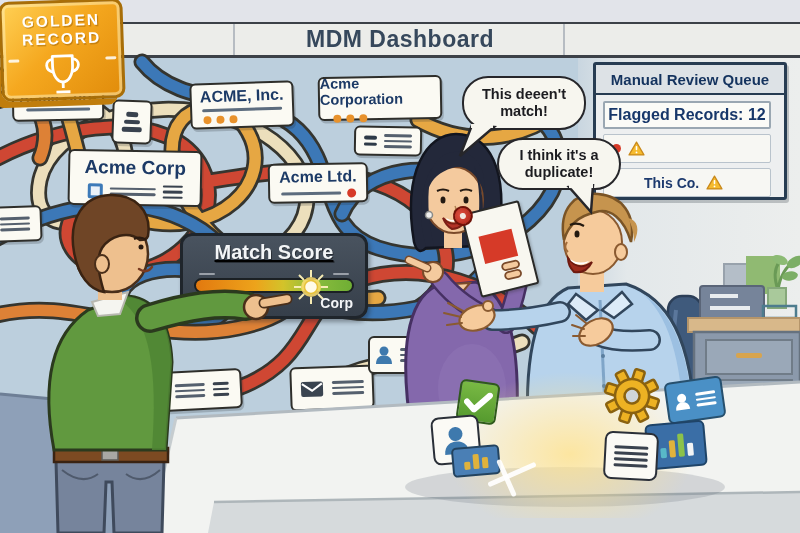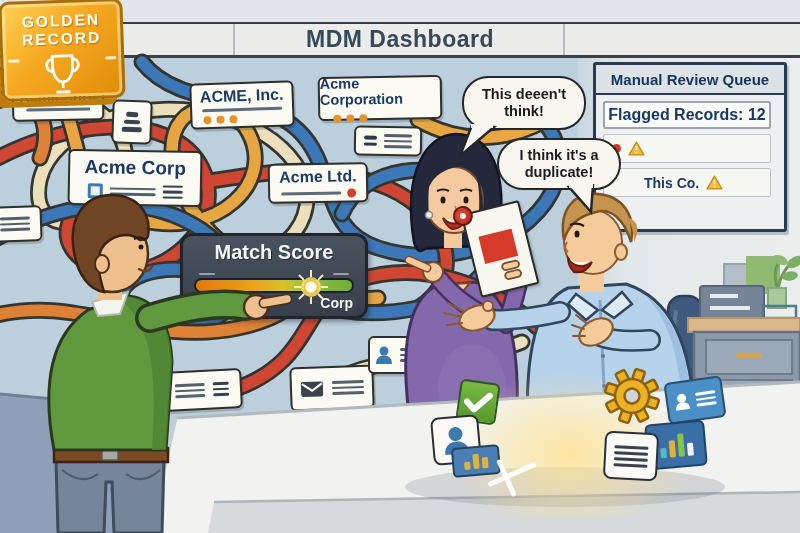--- a/index.html
+++ b/index.html
@@ -32,35 +32,35 @@
   .iconrow{display:flex;align-items:center;gap:7px;margin-top:5px;}
   .sq-blue{width:15px;height:15px;border:3px solid #3d7ab8;border-radius:2px;background:#eaf1f8;}
   .stack{display:flex;flex-direction:column;gap:3px;}
 
   
   .bubble{position:absolute;background:#f7f6ef;border:2.5px solid #26262a;border-radius:26px;
           display:flex;align-items:center;justify-content:center;text-align:center;
           font-weight:bold;font-size:14.5px;color:#1c1c20;line-height:1.18;padding:6px 10px;z-index:40;}
 
   
-  .rqueue{position:absolute;left:593px;top:62px;width:194px;height:170px;background:#edeff0;
+  .rqueue{position:absolute;left:593px;top:62px;width:194px;height:138px;background:#edeff0;
           border:3px solid #273c52;border-radius:3px;box-shadow:2px 3px 0 rgba(40,50,60,.25);z-index:20;}
   .rq-head{height:30px;background:#dde2e6;border-bottom:2.5px solid #273c52;display:flex;
            align-items:center;justify-content:center;font-weight:bold;font-size:15px;color:#14335e;}
   .rq-body{padding:6px 13px 0 7px;}
   .rq-flag{height:28px;background:#fbfbf7;border:2px solid #9aa7b2;border-radius:2px;display:flex;
            align-items:center;justify-content:center;font-weight:bold;font-size:16px;color:#17376a;}
   .rq-row{margin-top:5px;height:29px;background:#f7f7f3;border:1.5px solid #b9c3cc;border-radius:2px;
           display:flex;align-items:center;gap:7px;padding:0 8px;font-weight:bold;font-size:14px;color:#1d3a6e;}
   .warn{width:17px;height:15px;flex:0 0 auto;}
 
   
   .mpanel{position:absolute;left:180px;top:233px;width:188px;height:86px;border-radius:12px;
           background:linear-gradient(#49535f,#363f4a);border:3px solid #1f252b;
-          box-shadow:2px 3px 4px rgba(30,35,40,.4);z-index:15;}
+          box-shadow:2px 3px 4px rgba(30,35,40,.4);z-index:15;text-decoration:underline;}
   .mtitle{text-align:center;margin-top:5px;font-weight:bold;font-size:20px;color:#f3f5f7;
           text-shadow:1px 1px 0 rgba(0,0,0,.4);}
   .mtick{position:absolute;top:37px;height:2px;width:16px;background:#9aa0a8;border-radius:1px;}
   .mbar{position:absolute;left:11px;top:42px;width:160px;height:15px;border:2px solid #1b2024;border-radius:8px;
         background:linear-gradient(90deg,#e2790f,#eda31b 38%,#d3c32a 56%,#8abc3e 76%,#6fae34);}
   .msun{position:absolute;top:-11px;width:36px;height:36px;}
   .mlabel{position:absolute;bottom:5px;font-weight:bold;font-size:14px;color:#f3f5f7;}
 
   
   .glow{left:438px;top:366px;width:264px;height:152px;z-index:31;
@@ -376,21 +376,21 @@
     <ellipse cx="477" cy="318" rx="18" ry="12" fill="#f6cb9c" stroke="#8a5a30" stroke-width="2.2" transform="rotate(-18 477 318)"></ellipse>
     <path d="M463,311 L448,303 M461,317 L444,313 M462,323 L447,325" stroke="#8a5a30" stroke-width="2" stroke-linecap="round"></path>
     <circle cx="488" cy="306" r="5" fill="#f6cb9c" stroke="#8a5a30" stroke-width="2"></circle>
     <path d="M650,340 C626,342 610,340 600,336" stroke="#31465c" stroke-width="22" fill="none" stroke-linecap="round"></path>
     <path d="M650,340 C626,342 610,340 600,336" stroke="#b7d3ec" stroke-width="17" fill="none" stroke-linecap="round"></path>
     <ellipse cx="596" cy="332" rx="18" ry="12" fill="#f6cb9c" stroke="#8a5a30" stroke-width="2.2" transform="rotate(-30 596 332)"></ellipse>
     <path d="M586,323 L576,315 M584,329 L572,325 M585,336 L573,336" stroke="#8a5a30" stroke-width="2" stroke-linecap="round"></path>
   </svg>
 
   <div class="bubble" style="left:462px;top:76px;width:124px;height:54px">
-    <span>This deeen't think!</span>
+    <span>This deeen't match!</span>
   </div>
   <svg class="abs" style="left:456px;top:124px;z-index:41" width="44" height="36">
     <path d="M16,1 L38,3 L4,32 Z" fill="#f7f6ef" stroke="#26262a" stroke-width="2.5"></path>
     <rect x="15" y="0" width="22" height="4" fill="#f7f6ef"></rect>
   </svg>
   <div class="bubble" style="left:497px;top:138px;width:124px;height:52px">
     <span>I think it's a duplicate!</span>
   </div>
   <svg class="abs" style="left:563px;top:184px;z-index:41" width="36" height="34">
     <path d="M6,3 L30,1 L28,28 Z" fill="#f7f6ef" stroke="#26262a" stroke-width="2.5"></path>

